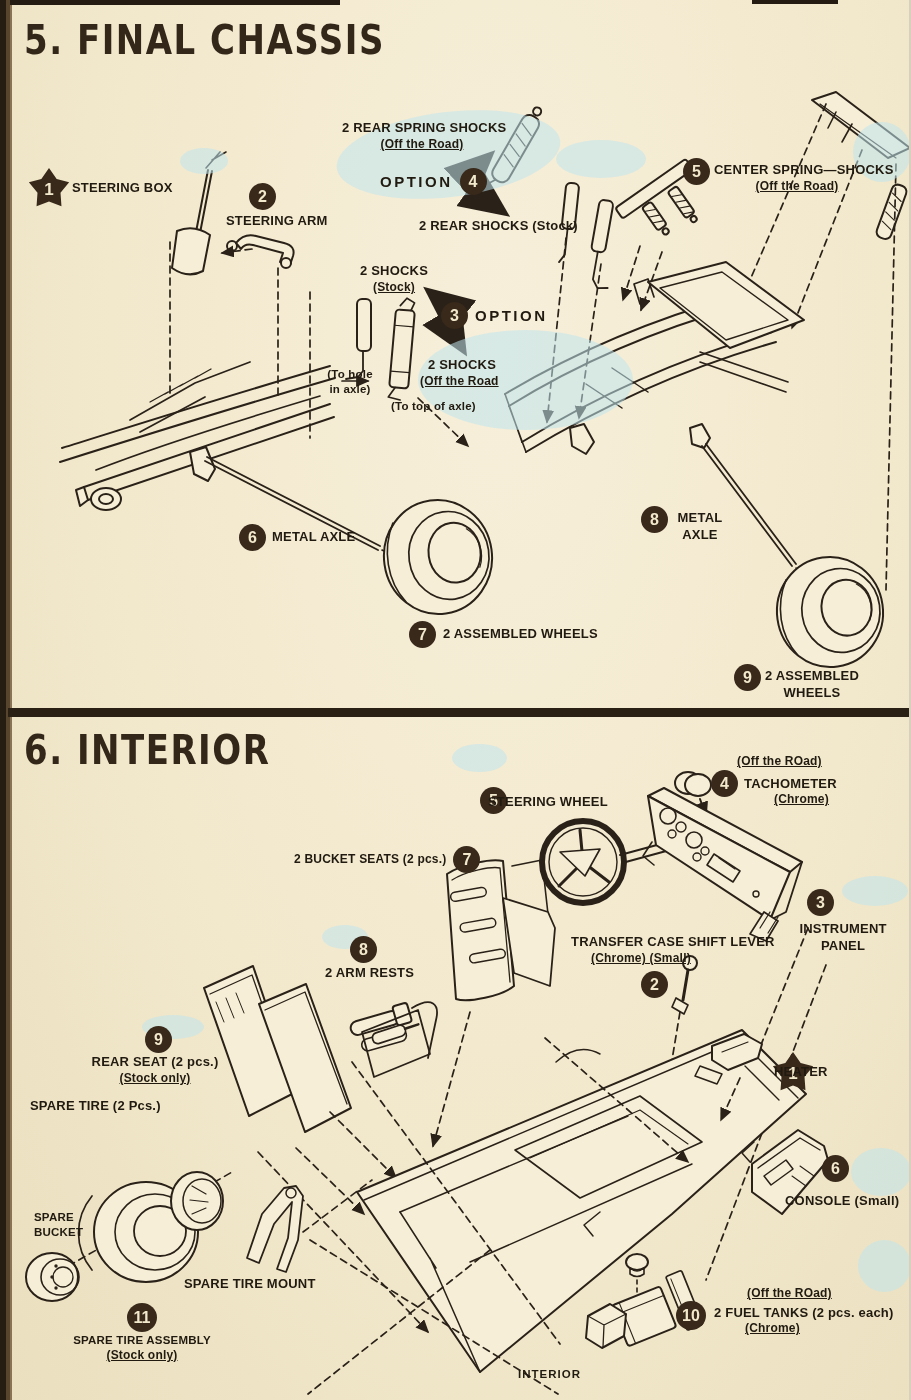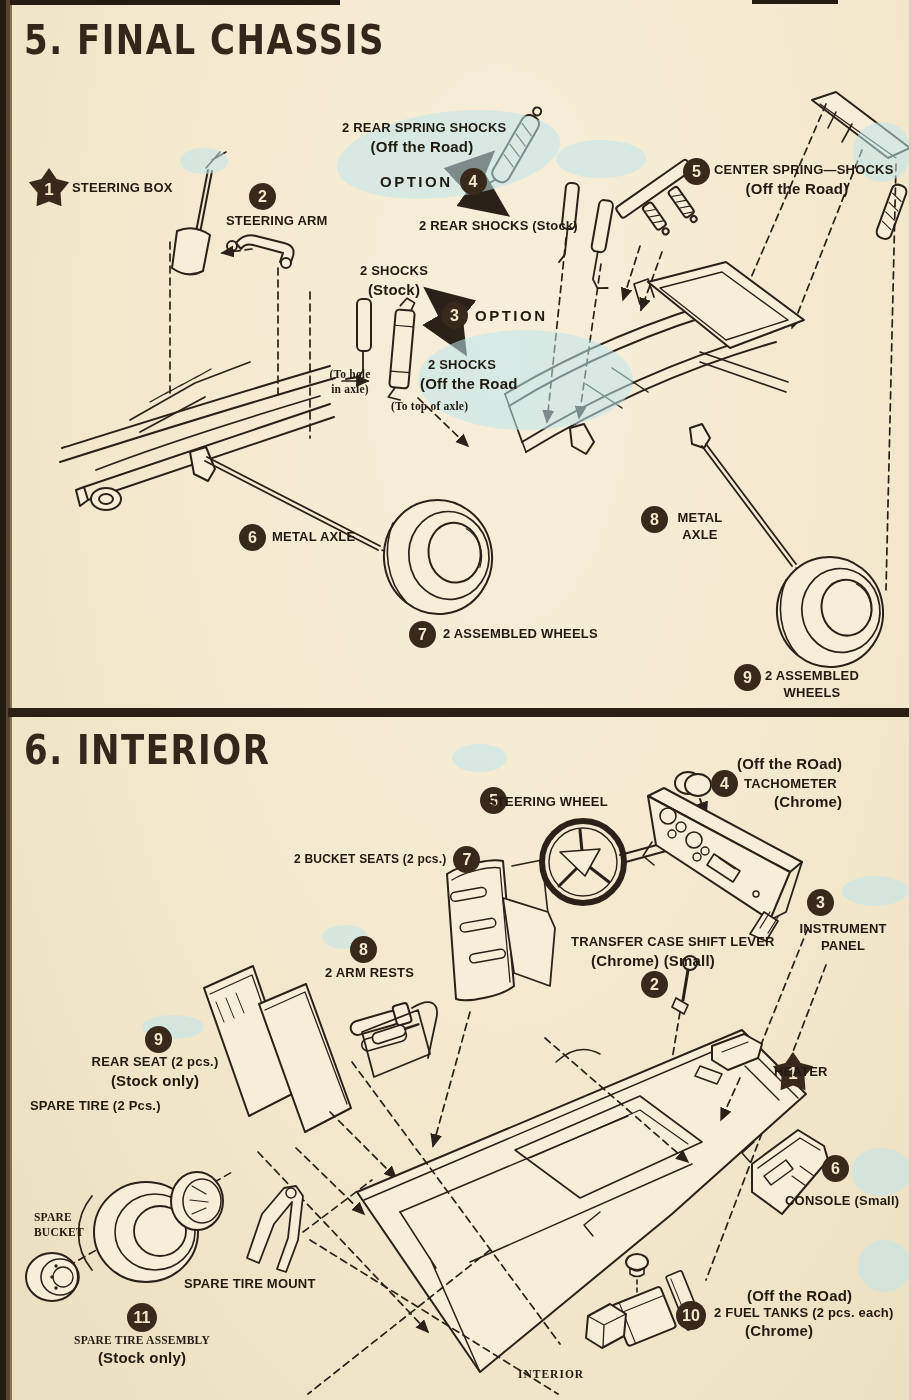--- a/index.html
+++ b/index.html
@@ -7,22 +7,22 @@
     background:radial-gradient(ellipse at 55% 25%, #f7efda 0%, #f2e8cc 55%, #eadfbe 100%);
     font-family:"Liberation Sans",sans-serif;}
   .edge{position:absolute;left:0;top:0;width:12px;height:100%;
     background:linear-gradient(90deg,#251d12 0 6px,#57452e 6px 10px,#8a7354 10px 12px);}
   .tline{position:absolute;background:#241c12;}
   .divider{position:absolute;left:8px;top:708px;width:903px;height:9px;background:#2b2014;}
   .header{position:absolute;font-family:"DejaVu Sans",sans-serif;font-weight:800;font-size:34px;
     letter-spacing:1.5px;color:#33271a;transform:scaleY(1.18);transform-origin:left top;white-space:nowrap;}
   .lbl{position:absolute;font-weight:700;font-size:13px;color:#211a10;letter-spacing:.2px;
     white-space:nowrap;line-height:1.3;}
-  .sub{font-size:15px;}
-  .tiny{font-size:11.5px;font-family:Liberation Serif, serif;}
+  .sub{font-size:12px;text-decoration:underline;}
+  .tiny{font-size:11.5px;}
   .ctr{text-align:center;}
   .badge{position:absolute;width:27px;height:27px;border-radius:50%;background:#38291a;color:#f2e8cc;
     display:flex;align-items:center;justify-content:center;font-weight:700;font-size:16px;}
   .badge.w{width:30px;height:29px;}
   .badge-in{position:static;flex:0 0 auto;width:27px;height:27px;border-radius:50%;background:#38291a;
     color:#f2e8cc;display:flex;align-items:center;justify-content:center;font-weight:700;font-size:16px;}
   .row{position:absolute;display:flex;align-items:center;gap:7px;}
   .option{font-weight:800;font-size:15px;letter-spacing:2.5px;color:#211a10;}
   .star{position:absolute;width:46px;height:46px;}
   .star svg{position:absolute;inset:0;}

